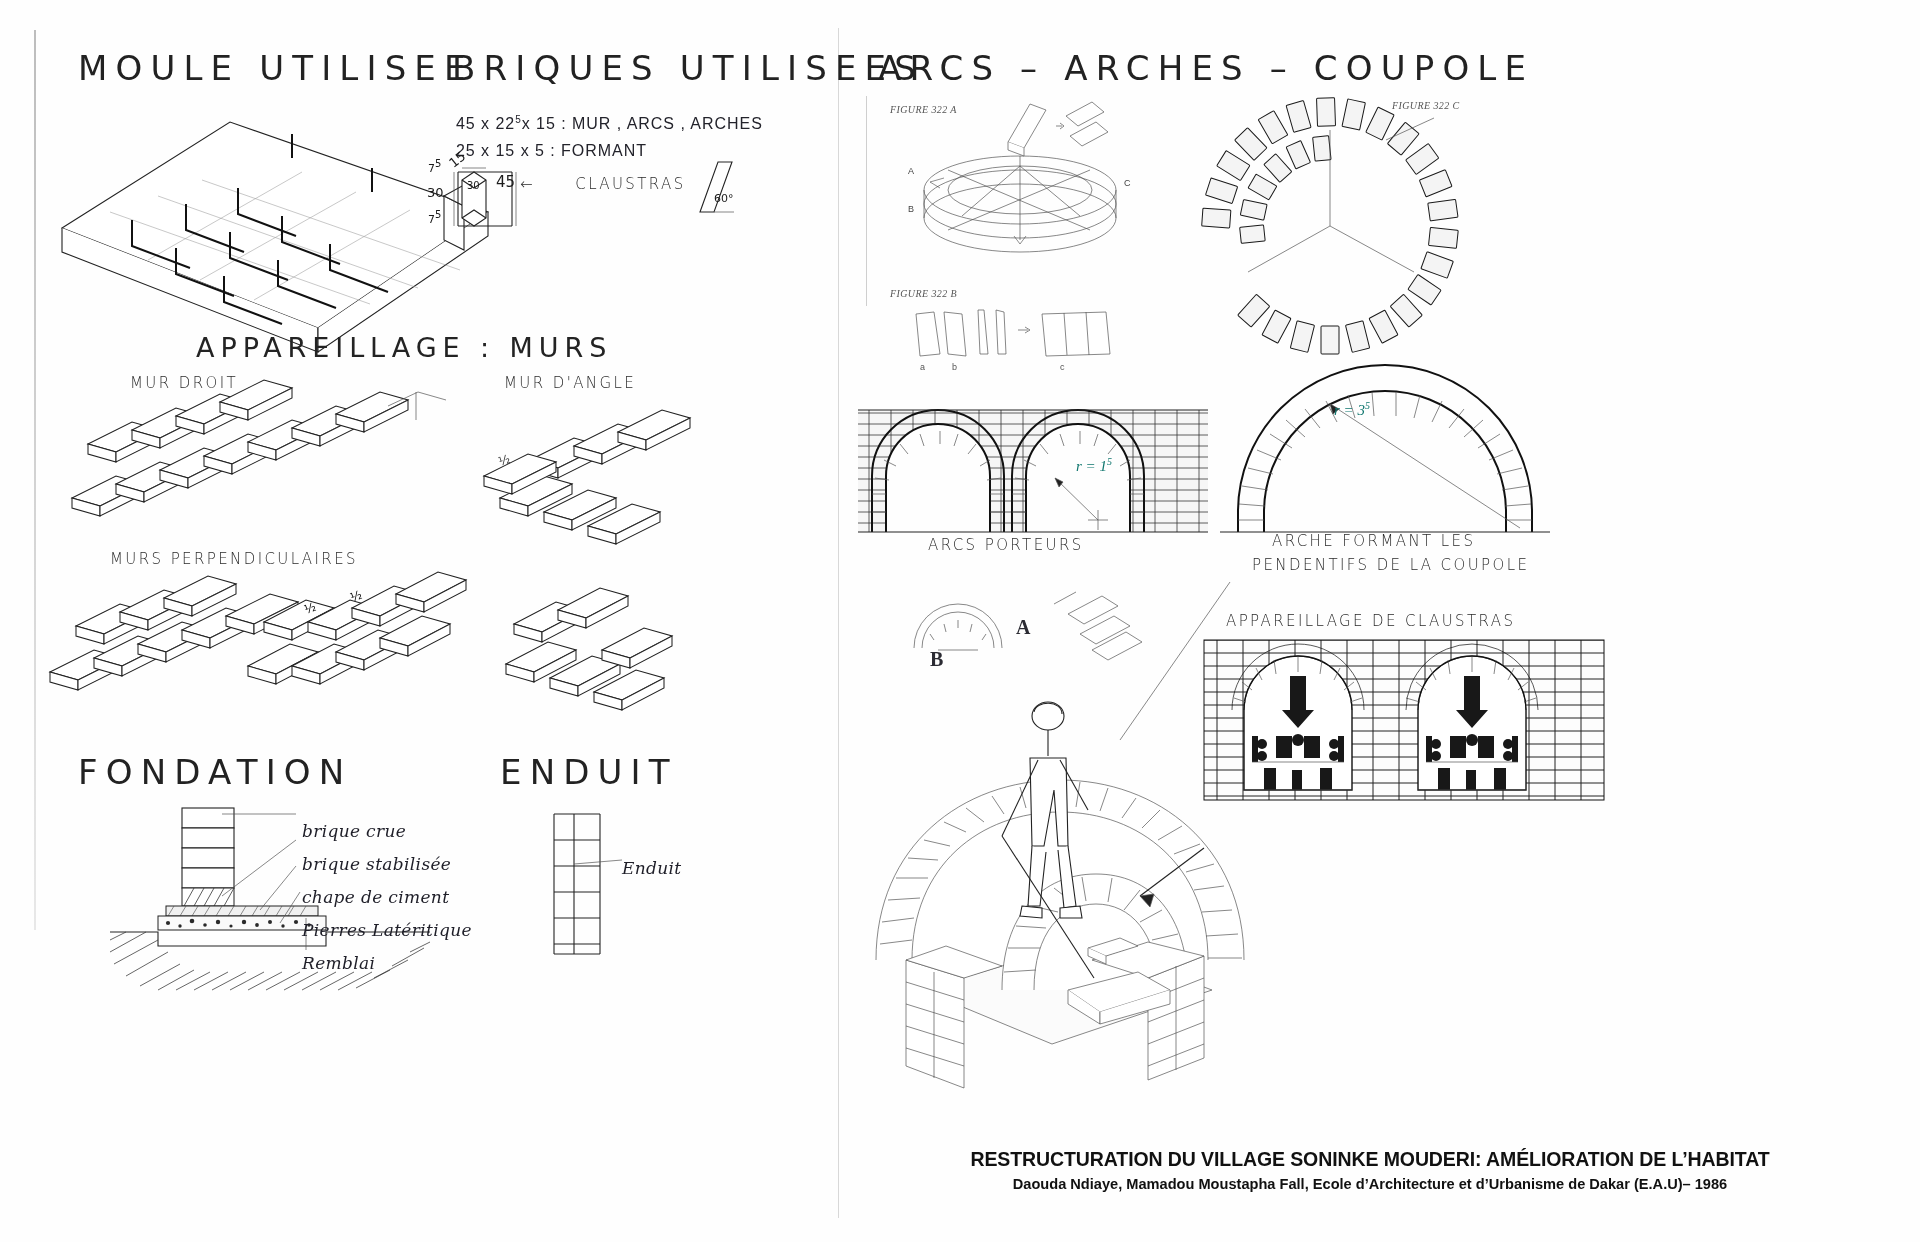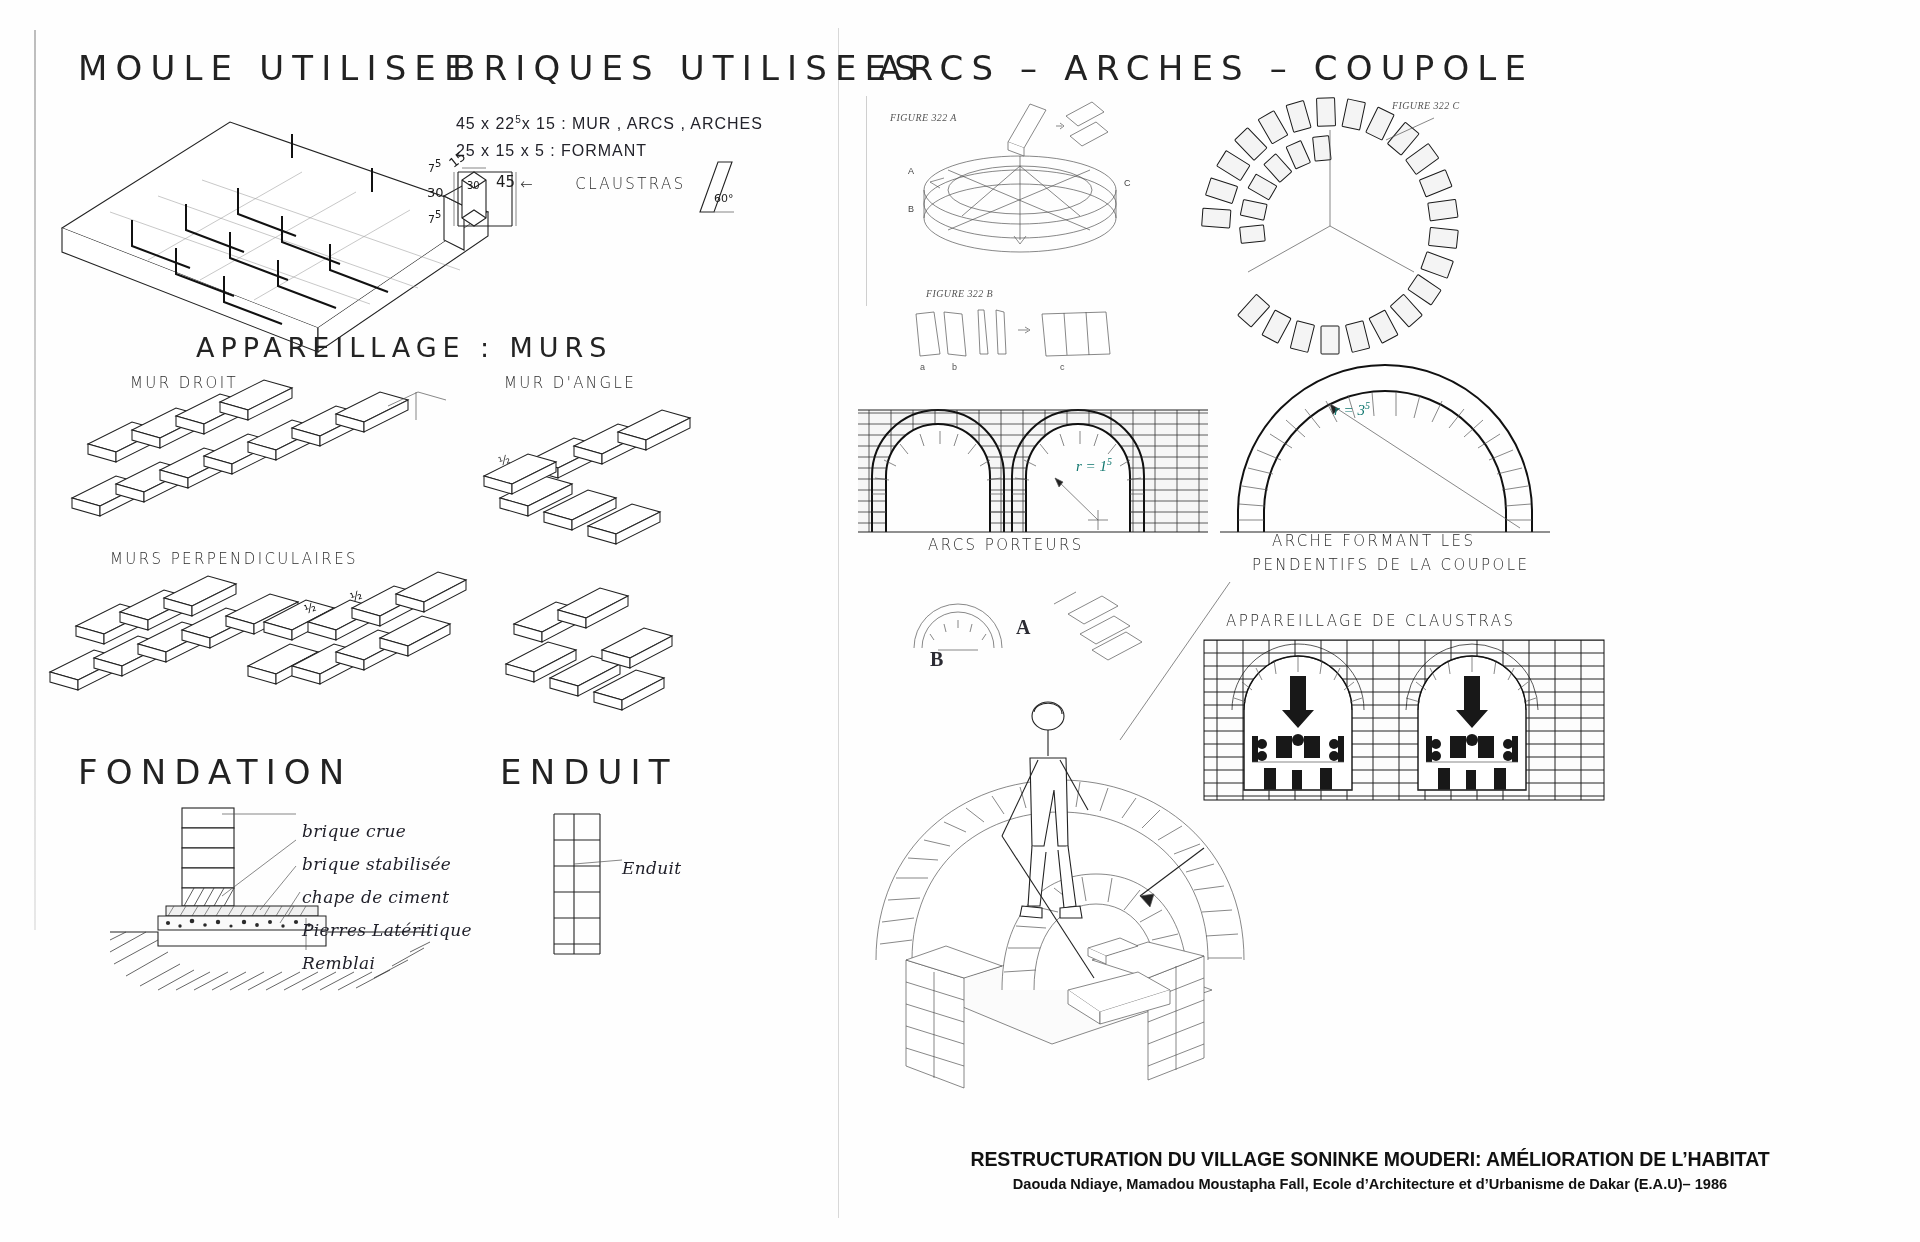--- a/index.html
+++ b/index.html
@@ -489,22 +489,22 @@
       <path d="M14,114 L60,114"></path>
         <path d="M14,140 L60,140"></path>
         <path d="M14,150 L60,150"></path>
     </g>
     <path class="ln-thin" d="M34,60 L82,56"></path>
   </svg>
   <div class="abs cursive" style="left:622px;top:842px;">Enduit</div>
 
   <div class="abs hand h1" style="left:878px;top:48px;">ARCS – ARCHES – COUPOLE</div>
 
-  <div class="abs figlbl" style="left:890px;top:112px;">FIGURE 322 A</div>
-  <div class="abs figlbl" style="left:926px;top:288px;">FIGURE 322 B</div>
+  <div class="abs figlbl" style="left:890px;top:104px;">FIGURE 322 A</div>
+  <div class="abs figlbl" style="left:890px;top:288px;">FIGURE 322 B</div>
   <div class="abs figlbl" style="left:1392px;top:100px;">FIGURE 322 C</div>
 
   <div class="abs" style="left:866px;top:96px;width:1px;height:210px;background:#cfcfcf;"></div>
 
   <svg class="abs" style="left:900px;top:120px;" width="250" height="160">
     <g class="ln-thin">
       <ellipse cx="120" cy="70" rx="96" ry="34" fill="none"></ellipse>
       <ellipse cx="120" cy="84" rx="96" ry="34" fill="none"></ellipse>
       <ellipse cx="120" cy="98" rx="96" ry="34" fill="none"></ellipse>
       <ellipse cx="120" cy="70" rx="72" ry="24" fill="none"></ellipse>

